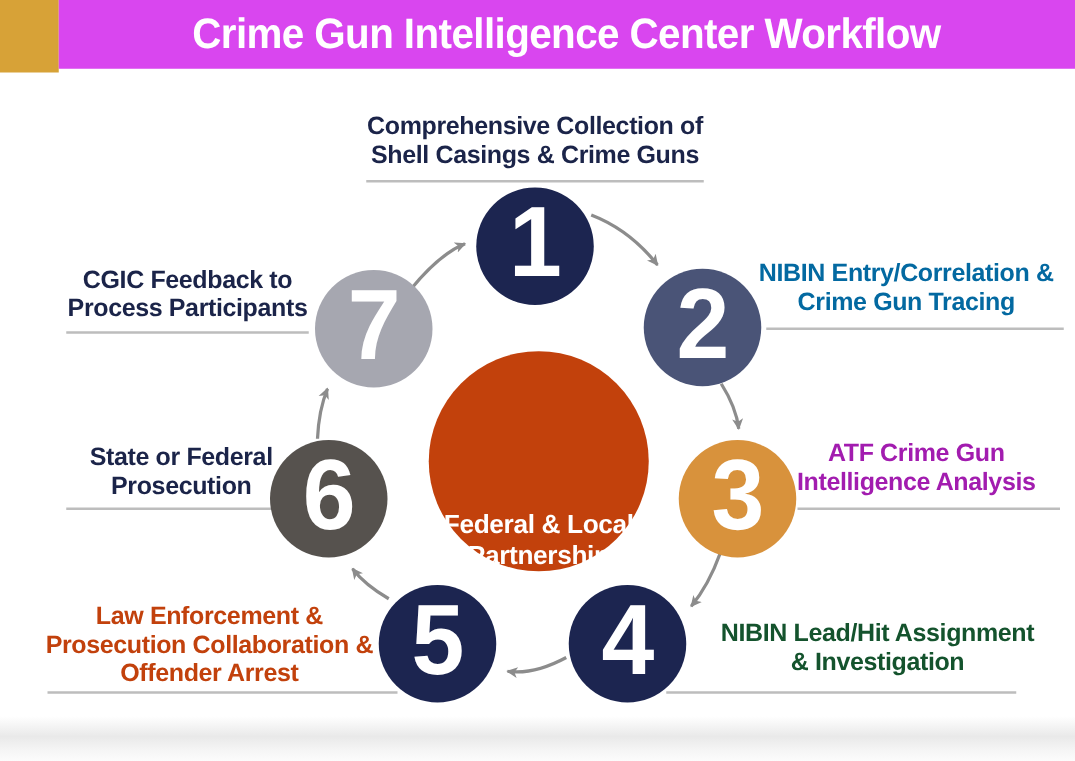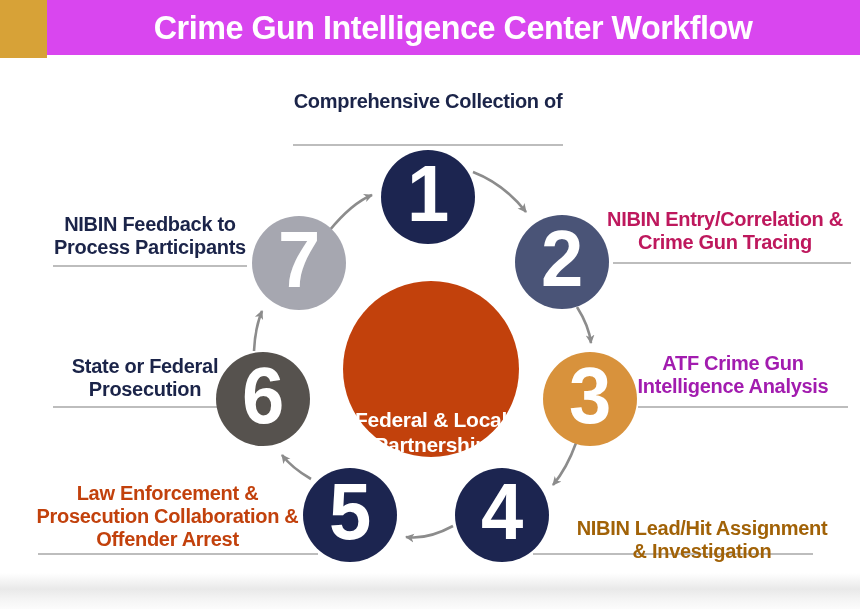--- a/index.html
+++ b/index.html
@@ -68,44 +68,45 @@
   <div class="rule" style="left: 293px; top: 144px; width: 270px; background: rgb(189, 189, 189);"></div>
   <div class="rule" style="left: 613px; top: 262px; width: 238px; background: rgb(189, 189, 189);"></div>
   <div class="rule" style="left: 638px; top: 406px; width: 210px; background: rgb(189, 189, 189);"></div>
   <div class="rule" style="left: 533px; top: 553px; width: 280px; background: rgb(189, 189, 189);"></div>
   <div class="rule" style="left: 38px; top: 553px; width: 280px; background: rgb(189, 189, 189);"></div>
   <div class="rule" style="left: 53px; top: 406px; width: 172px; background: rgb(189, 189, 189);"></div>
   <div class="rule" style="left: 53px; top: 265px; width: 194px; background: rgb(189, 189, 189);"></div>
 
   <div class="lbl" style="left: 278px; top: 90px; width: 300px; color: rgb(27, 36, 73);">
     <span>Comprehensive Collection of</span>
+    <span>Shell Casings &amp; Crime Guns</span>
   </div>
-  <div class="lbl" style="left: 600px; top: 208px; width: 250px; color: #be185d;">
+  <div class="lbl" style="left: 600px; top: 208px; width: 250px; color: #0369a1;">
     <span>NIBIN Entry/Correlation &amp;</span>
     <span>Crime Gun Tracing</span>
   </div>
   <div class="lbl" style="left: 608px; top: 352px; width: 250px; color: #a21caf;">
     <span>ATF Crime Gun</span>
     <span>Intelligence Analysis</span>
   </div>
-  <div class="lbl" style="left: 552px; top: 517px; width: 300px; color: #a16207;">
+  <div class="lbl" style="left: 552px; top: 496px; width: 300px; color: #14532d;">
     <span>NIBIN Lead/Hit Assignment</span>
     <span>&amp; Investigation</span>
   </div>
   <div class="lbl" style="left: 20px; top: 482px; width: 295px; color: #c2410c;">
     <span>Law Enforcement &amp;</span>
     <span>Prosecution Collaboration &amp;</span>
     <span>Offender Arrest</span>
   </div>
   <div class="lbl" style="left: 40px; top: 355px; width: 210px; color: rgb(27, 36, 73);">
     <span>State or Federal</span>
     <span>Prosecution</span>
   </div>
   <div class="lbl" style="left: 40px; top: 213px; width: 220px; color: rgb(27, 36, 73);">
-    <span>NIBIN Feedback to</span>
+    <span>CGIC Feedback to</span>
     <span>Process Participants</span>
   </div>
 
   <div class="circle" style="left: 381px; top: 150px; background: rgb(28, 37, 80);">
     <span class="num">1</span>
   </div>
   <div class="circle" style="left: 515px; top: 215px; background: rgb(74, 84, 119);">
     <span class="num">2</span>
   </div>
   <div class="circle" style="left: 543px; top: 352px; background: rgb(216, 146, 60);">

